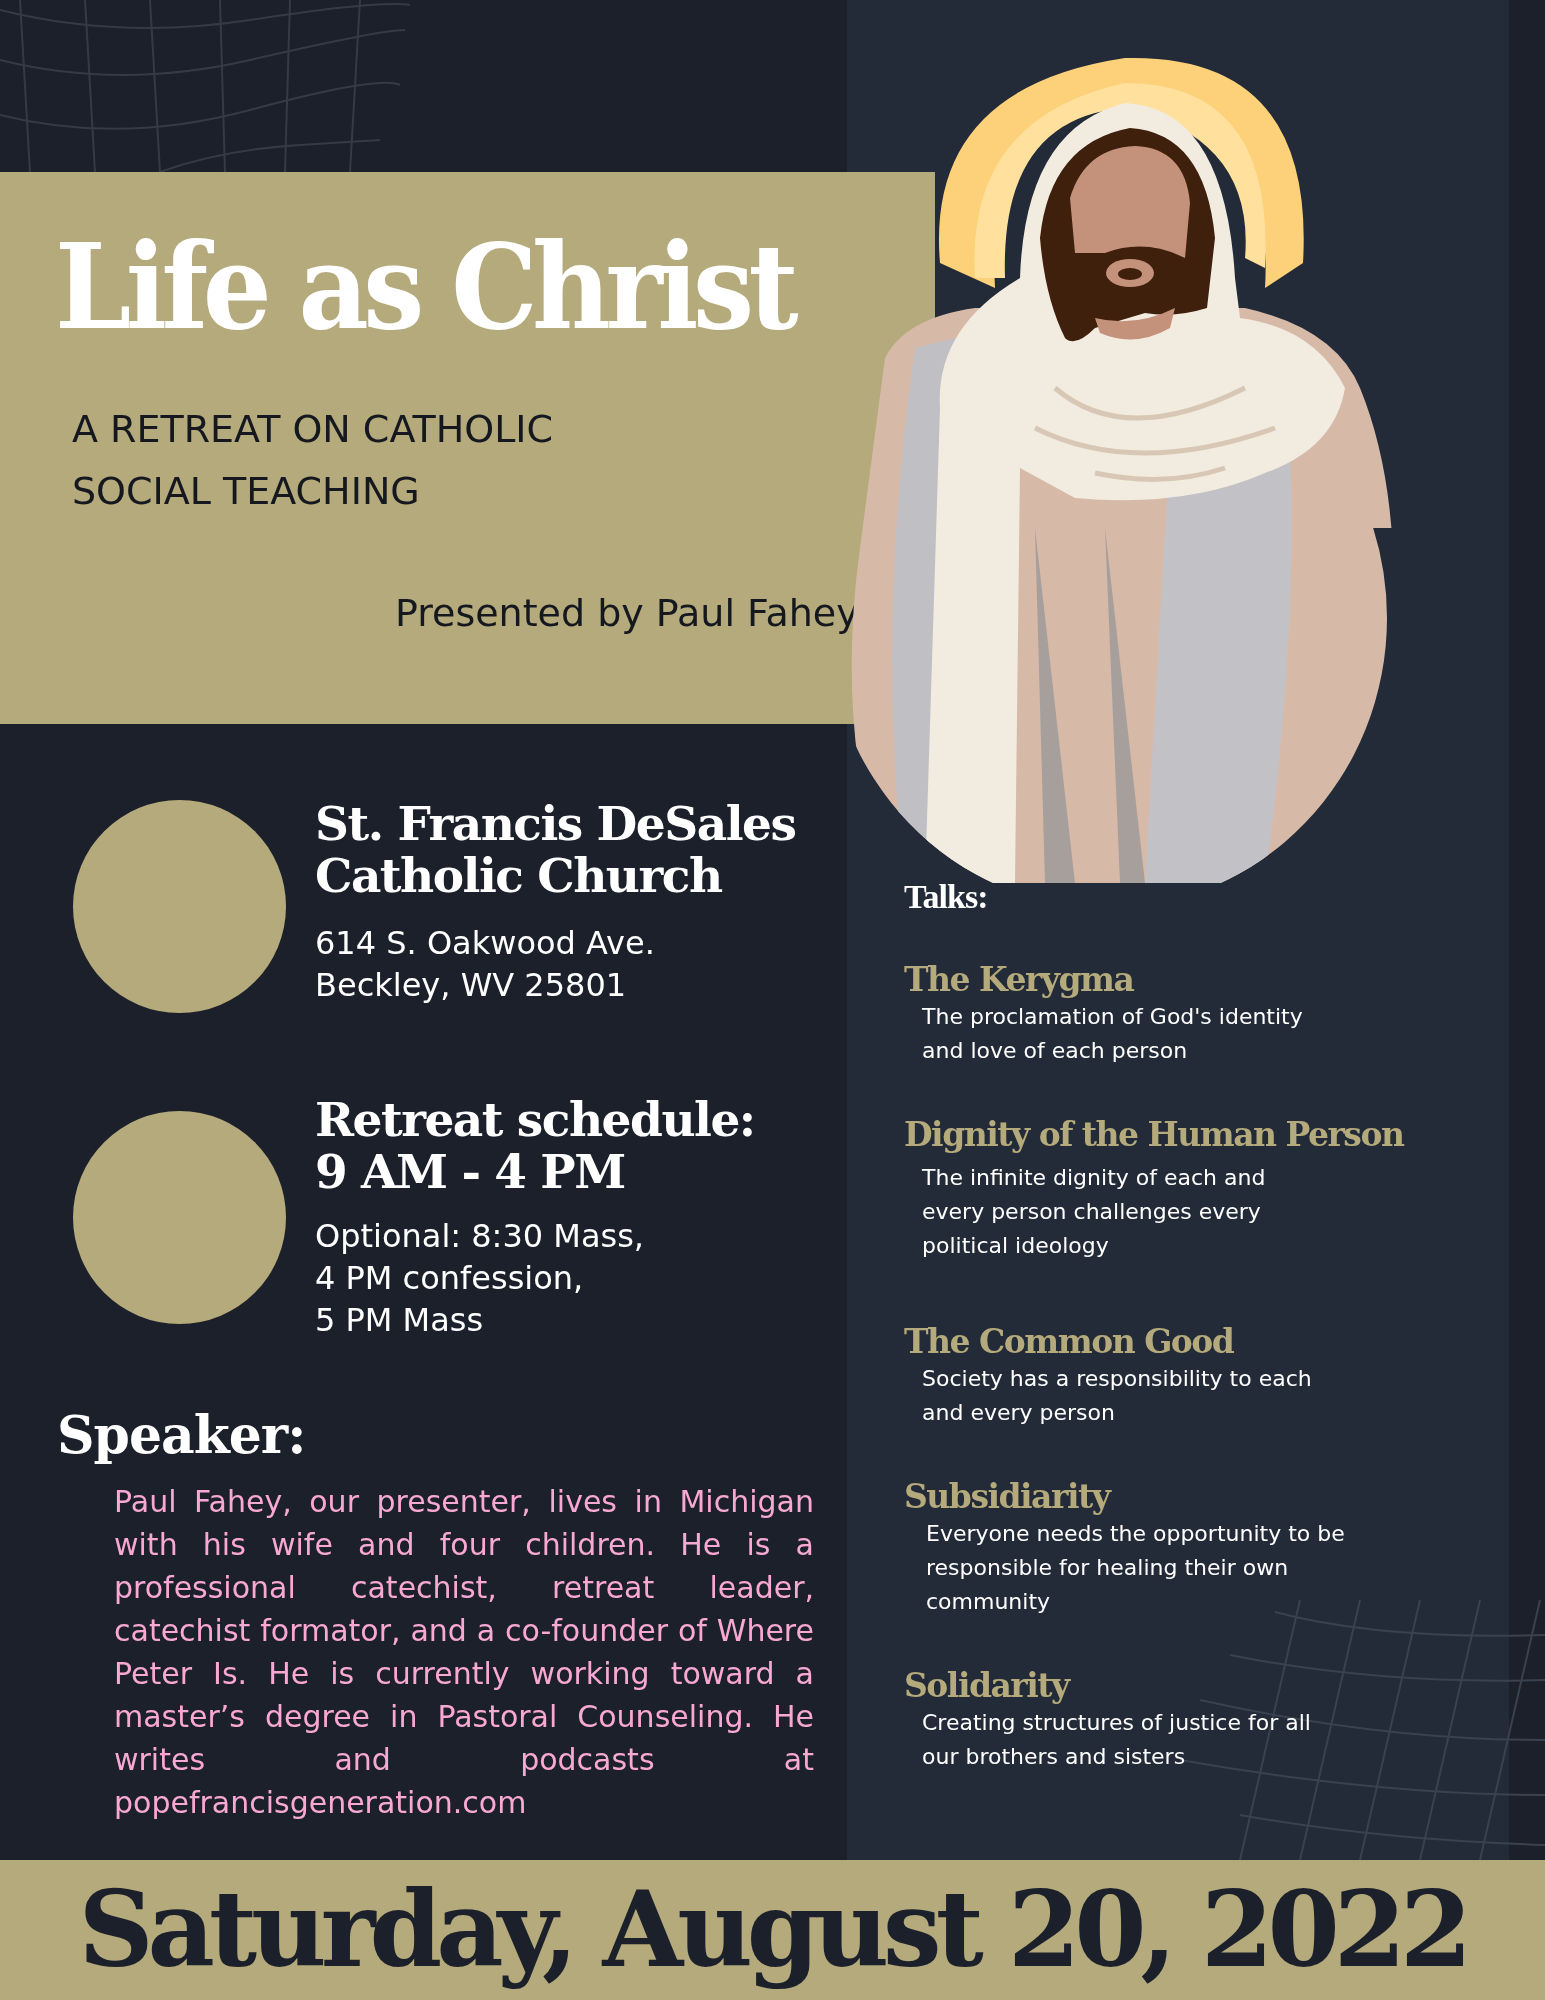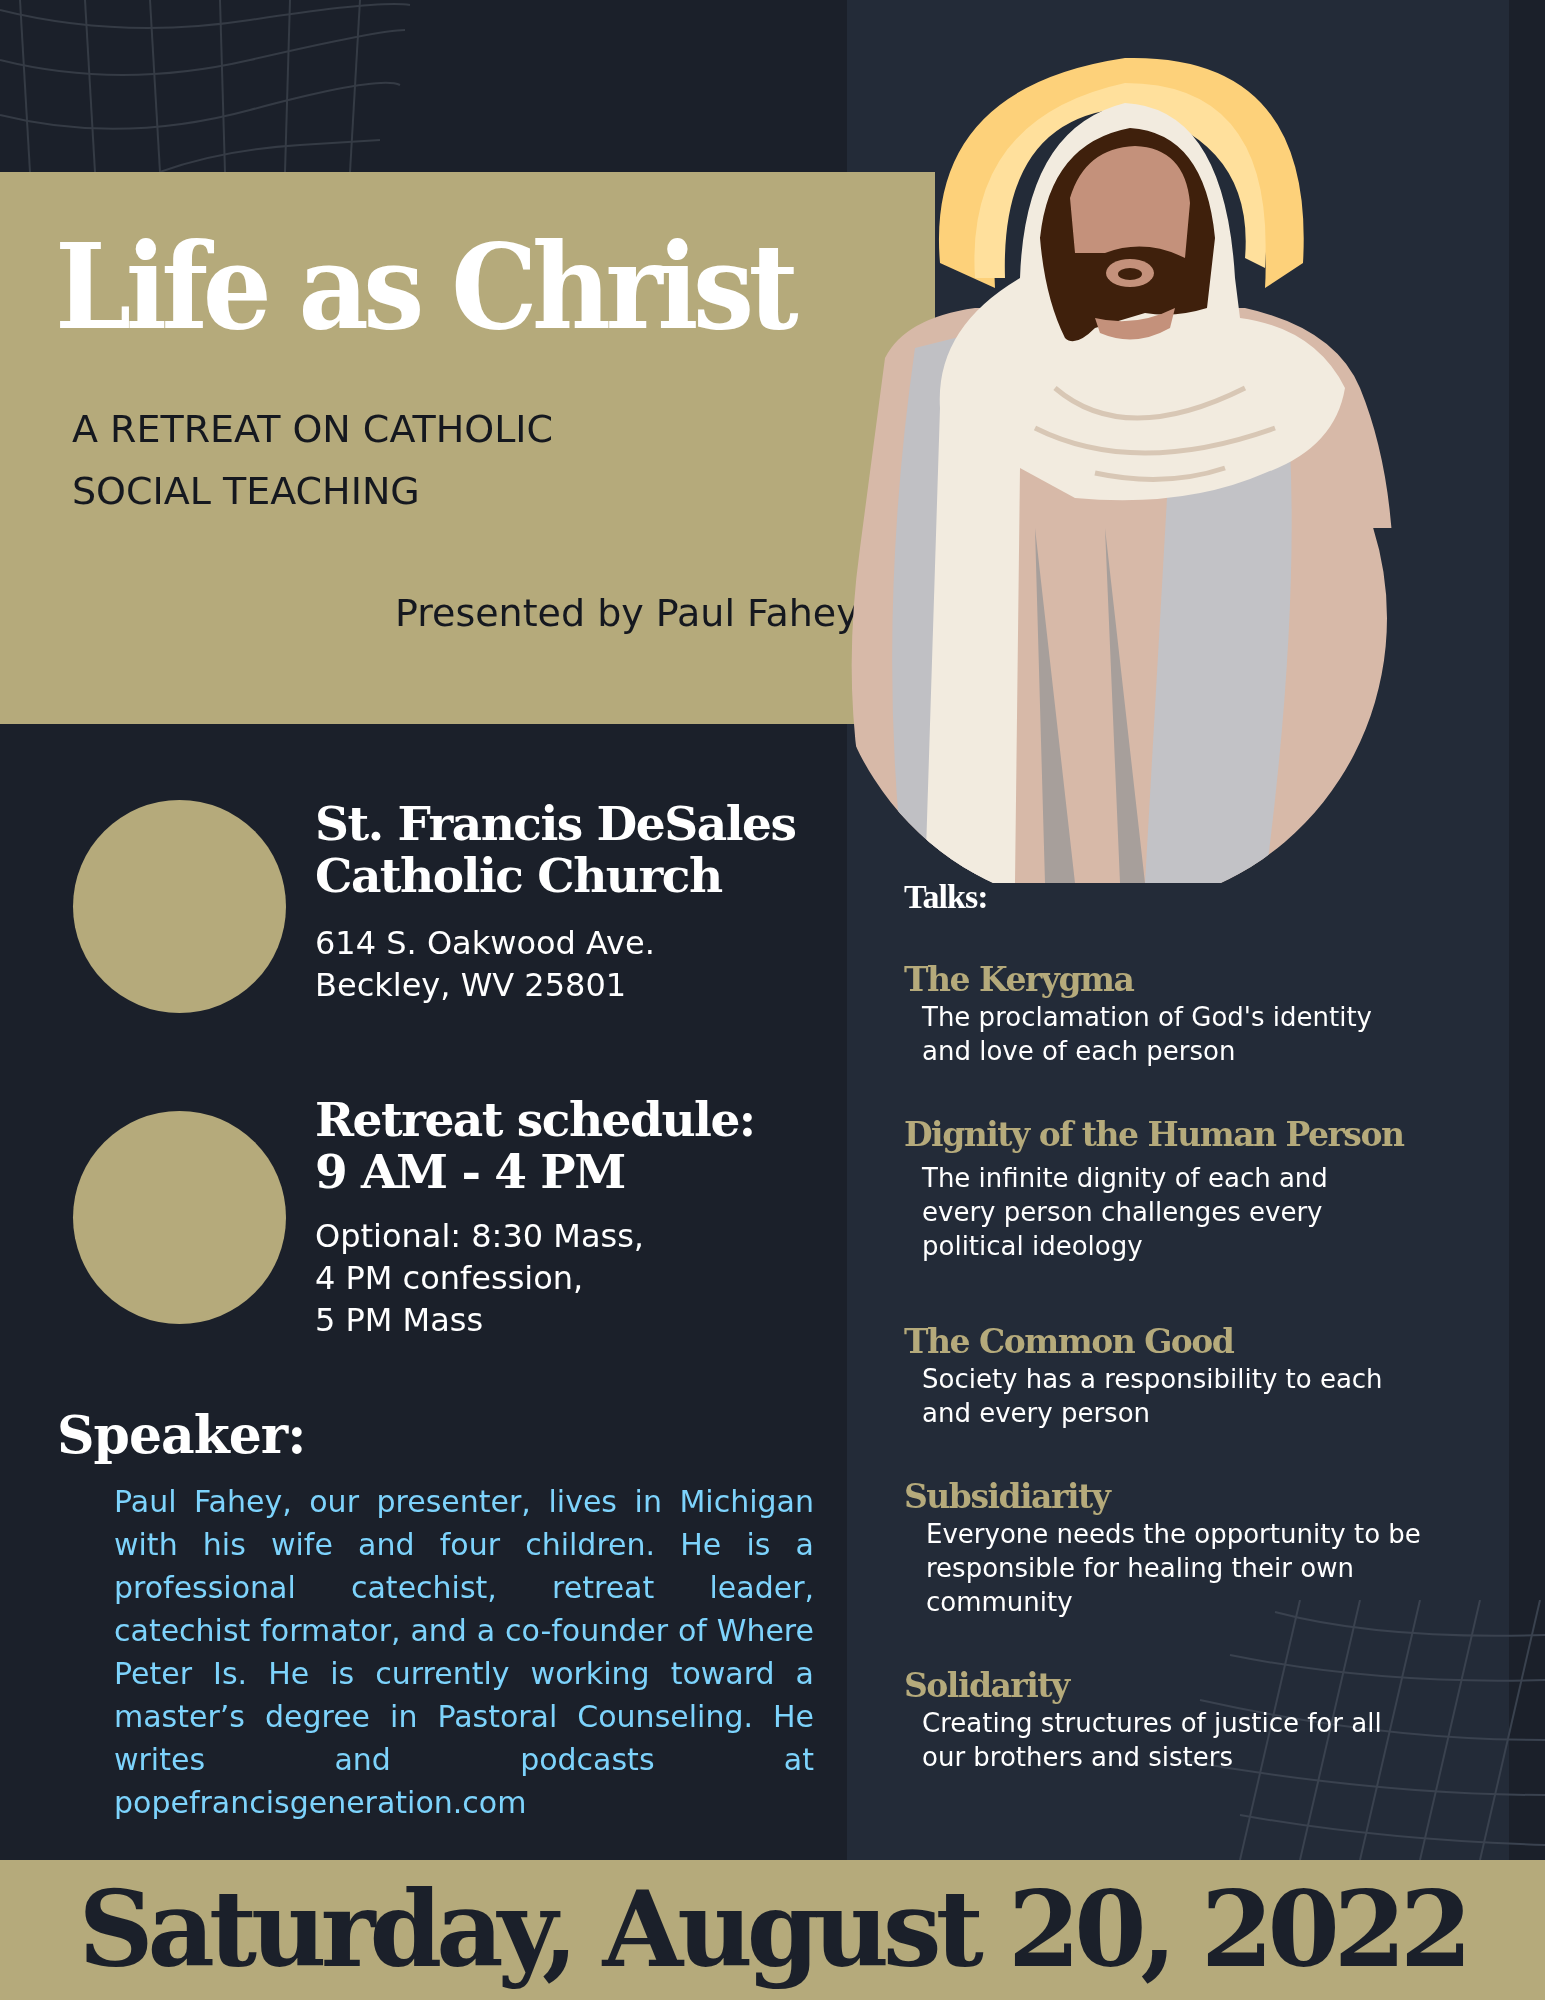--- a/index.html
+++ b/index.html
@@ -20,25 +20,25 @@
   .circle { width:213px; height:213px; border-radius:50%; background:#b5aa7b; }
   #circle-venue { left:73px; top:800px; }
   #circle-schedule { left:73px; top:1111px; }
   .block-title { color:#ffffff; font-size:47px; line-height:52px; letter-spacing:-1.5px; white-space:nowrap; }
   .block-body { color:#ffffff; font-size:32px; line-height:42px; white-space:nowrap; }
   #venue-title { left:315px; top:798px; }
   #venue-addr { left:315px; top:922px; }
   #sched-title { left:315px; top:1094px; }
   #sched-body { left:315px; top:1215px; }
   #speaker-heading { left:57px; top:1404px; font-size:52px; color:#ffffff; letter-spacing:-1px; }
-  #speaker-bio { left:114px; top:1480px; width:700px; font-size:30px; line-height:43px; color:#7dd3fc; text-align:justify; }
+  #speaker-bio { left:114px; top:1480px; width:700px; font-size:30px; line-height:43px; color:#f9a8d4; text-align:justify; }
   #talks-heading { left:904px; top:878px; font-size:34px; color:#ffffff; letter-spacing:-1px;font-family:Liberation Serif, serif; }
   .talk { position:absolute; left:904px; }
   .talk-title { font-family:"DejaVu Serif", serif; font-weight:bold; font-size:33px; color:#b5aa7b; letter-spacing:-1.5px; white-space:nowrap; line-height:40px; }
-  .talk-desc { margin-left:18px; font-size:26px; line-height:34px; color:#ffffff; white-space:nowrap; }
+  .talk-desc { margin-left:18px; font-size:22px; line-height:34px; color:#ffffff; white-space:nowrap; }
   #footer-band { left:0; top:1860px; width:1545px; height:140px; background:#b5aa7b; }
   #date { left:0; top:1868px; width:1545px; text-align:center; font-size:104px; color:#1b202a; letter-spacing:-6px; white-space:nowrap; line-height:1.2; }
 </style>
 </head>
 <body>
 
 <div id="left-panel" class="abs"></div>
 <div id="right-panel" class="abs"></div>
 <div id="right-strip" class="abs"></div>
 

